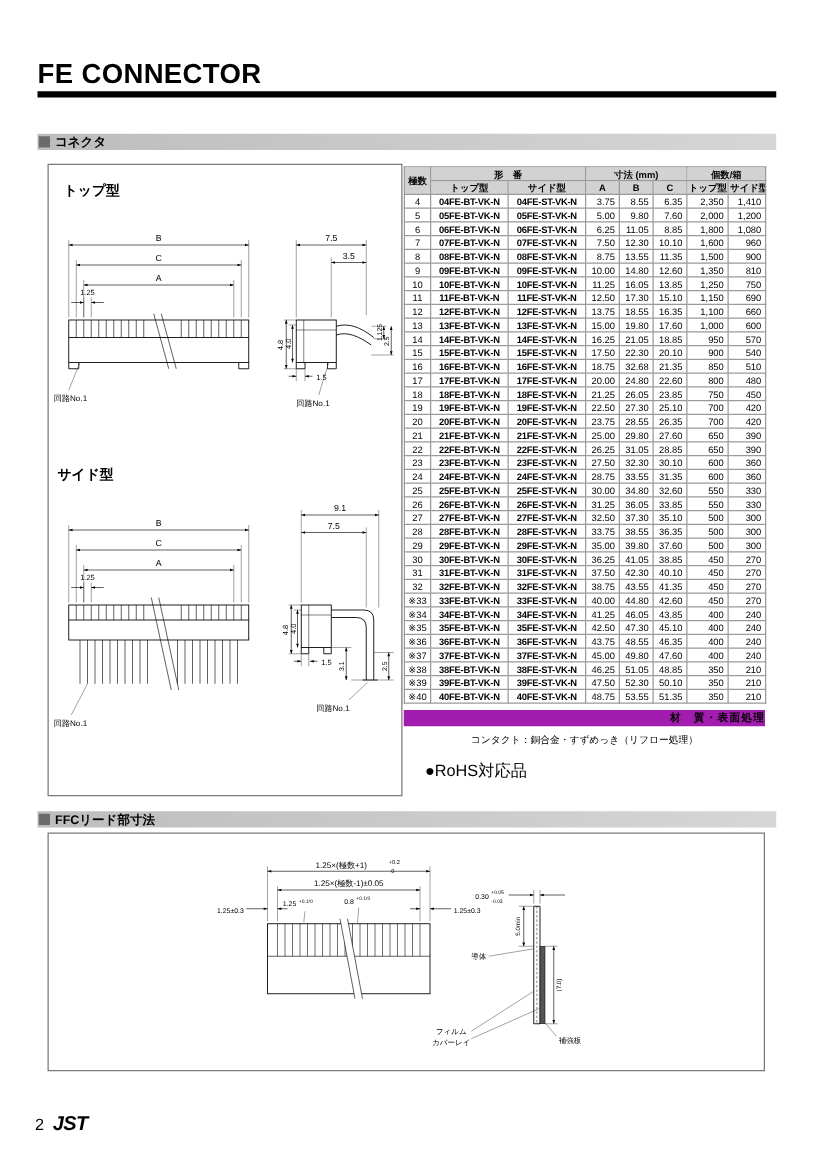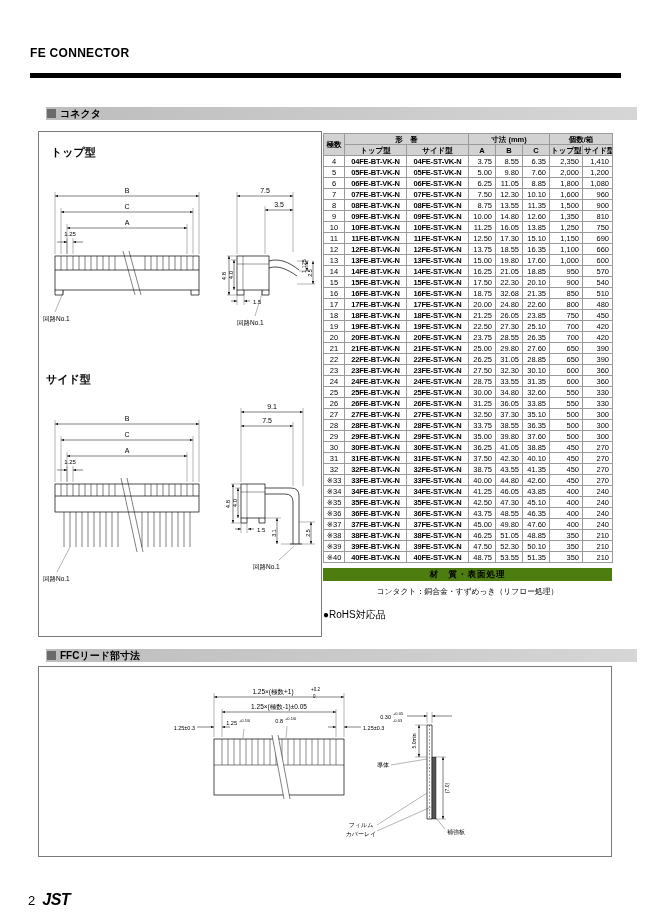--- a/index.html
+++ b/index.html
@@ -1,40 +1,40 @@
 <!DOCTYPE html>
 <html><head>
 <meta charset="utf-8">
 <style>
   html,body{margin:0;padding:0;background:#fff;}
   .page{position:relative;width:650px;height:919px;background:#fff;overflow:hidden;
         font-family:"Liberation Sans","DejaVu Sans",sans-serif;color:#000;}
-  .title{position:absolute;left:30px;top:46px;font-size:12px;font-weight:bold;letter-spacing:.3px;}
+  .title{position:absolute;left:30px;top:46px;font-size:22px;font-weight:bold;letter-spacing:.3px;}
   .title-rule{position:absolute;left:30px;top:73px;width:591px;height:5px;background:#000;}
-  .section-bar{position:absolute;left:46px;width:591px;height:13px;background:linear-gradient(to right,#bdbdbd,#d6d6d6);
+  .section-bar{position:absolute;left:30px;width:591px;height:13px;background:linear-gradient(to right,#bdbdbd,#d6d6d6);
                display:flex;align-items:center;gap:4px;padding-left:1px;font-size:10px;font-weight:bold;box-sizing:border-box;}
   .section-bar .sq{width:9px;height:9px;background:#6b6b6b;flex:0 0 auto;}
   #sec-connector{top:107px;} #sec-ffc{top:649px;}
   .draw-box{position:absolute;left:38px;top:131px;width:284px;height:506px;border:1px solid #7a7a7a;box-sizing:border-box;}
   .draw-label{position:absolute;font-size:11px;font-weight:bold;}
   #lbl-top{left:12px;top:13px;} #lbl-side{left:7px;top:240px;}
   #top-drw{position:absolute;left:2px;top:32px;}
   #side-drw{position:absolute;left:2px;top:260px;}
   .table-area{position:absolute;left:323px;top:133px;width:289px;}
   table.spec{width:289px;border-collapse:collapse;table-layout:fixed;padding-left:40px;}
   .spec th,.spec td{border:1px solid #9a9a9a;font-size:7.5px;height:11px;line-height:9px;padding:0 1px;
                     overflow:hidden;white-space:nowrap;box-sizing:border-box;}
   .spec th{background:#d2d2d2;text-align:center;font-weight:bold;}
   .spec td.c-poles{text-align:center;}
   .spec td.c-pn{font-weight:bold;text-align:center;letter-spacing:-.2px;}
   .spec td.c-num,.spec td.c-qty{text-align:right;padding-right:3px;}
-  .material-bar{margin-top:5px;background:#4d7c0f;text-align:center;font-size:8.5px;font-weight:bold;
+  .material-bar{margin-top:5px;background:#a21caf;text-align:right;font-size:8.5px;font-weight:bold;
                 height:13px;line-height:13px;letter-spacing:1px;}
   .material-lines{margin-top:5px;font-size:7.8px;text-align:center;line-height:1.55;}
-  .notes{margin-top:8px;font-size:10px;line-height:1.7;}
+  .notes{margin-top:8px;font-size:13px;line-height:1.7;padding-left:17px;}
   .ffc-box{position:absolute;left:38px;top:666px;width:574px;height:191px;border:1px solid #7a7a7a;box-sizing:border-box;}
   #ffc-drw{position:absolute;left:0;top:0;}
   .footer{position:absolute;left:28px;top:891px;display:flex;align-items:baseline;gap:7px;}
   .footer .pageno{font-size:13px;}
   .footer .logo{font-size:16px;font-weight:bold;font-style:italic;letter-spacing:-.5px;}
   svg text{font-family:"Liberation Sans","DejaVu Sans",sans-serif;fill:#000;stroke:none;}
 </style>
 </head>
 <body>
 

